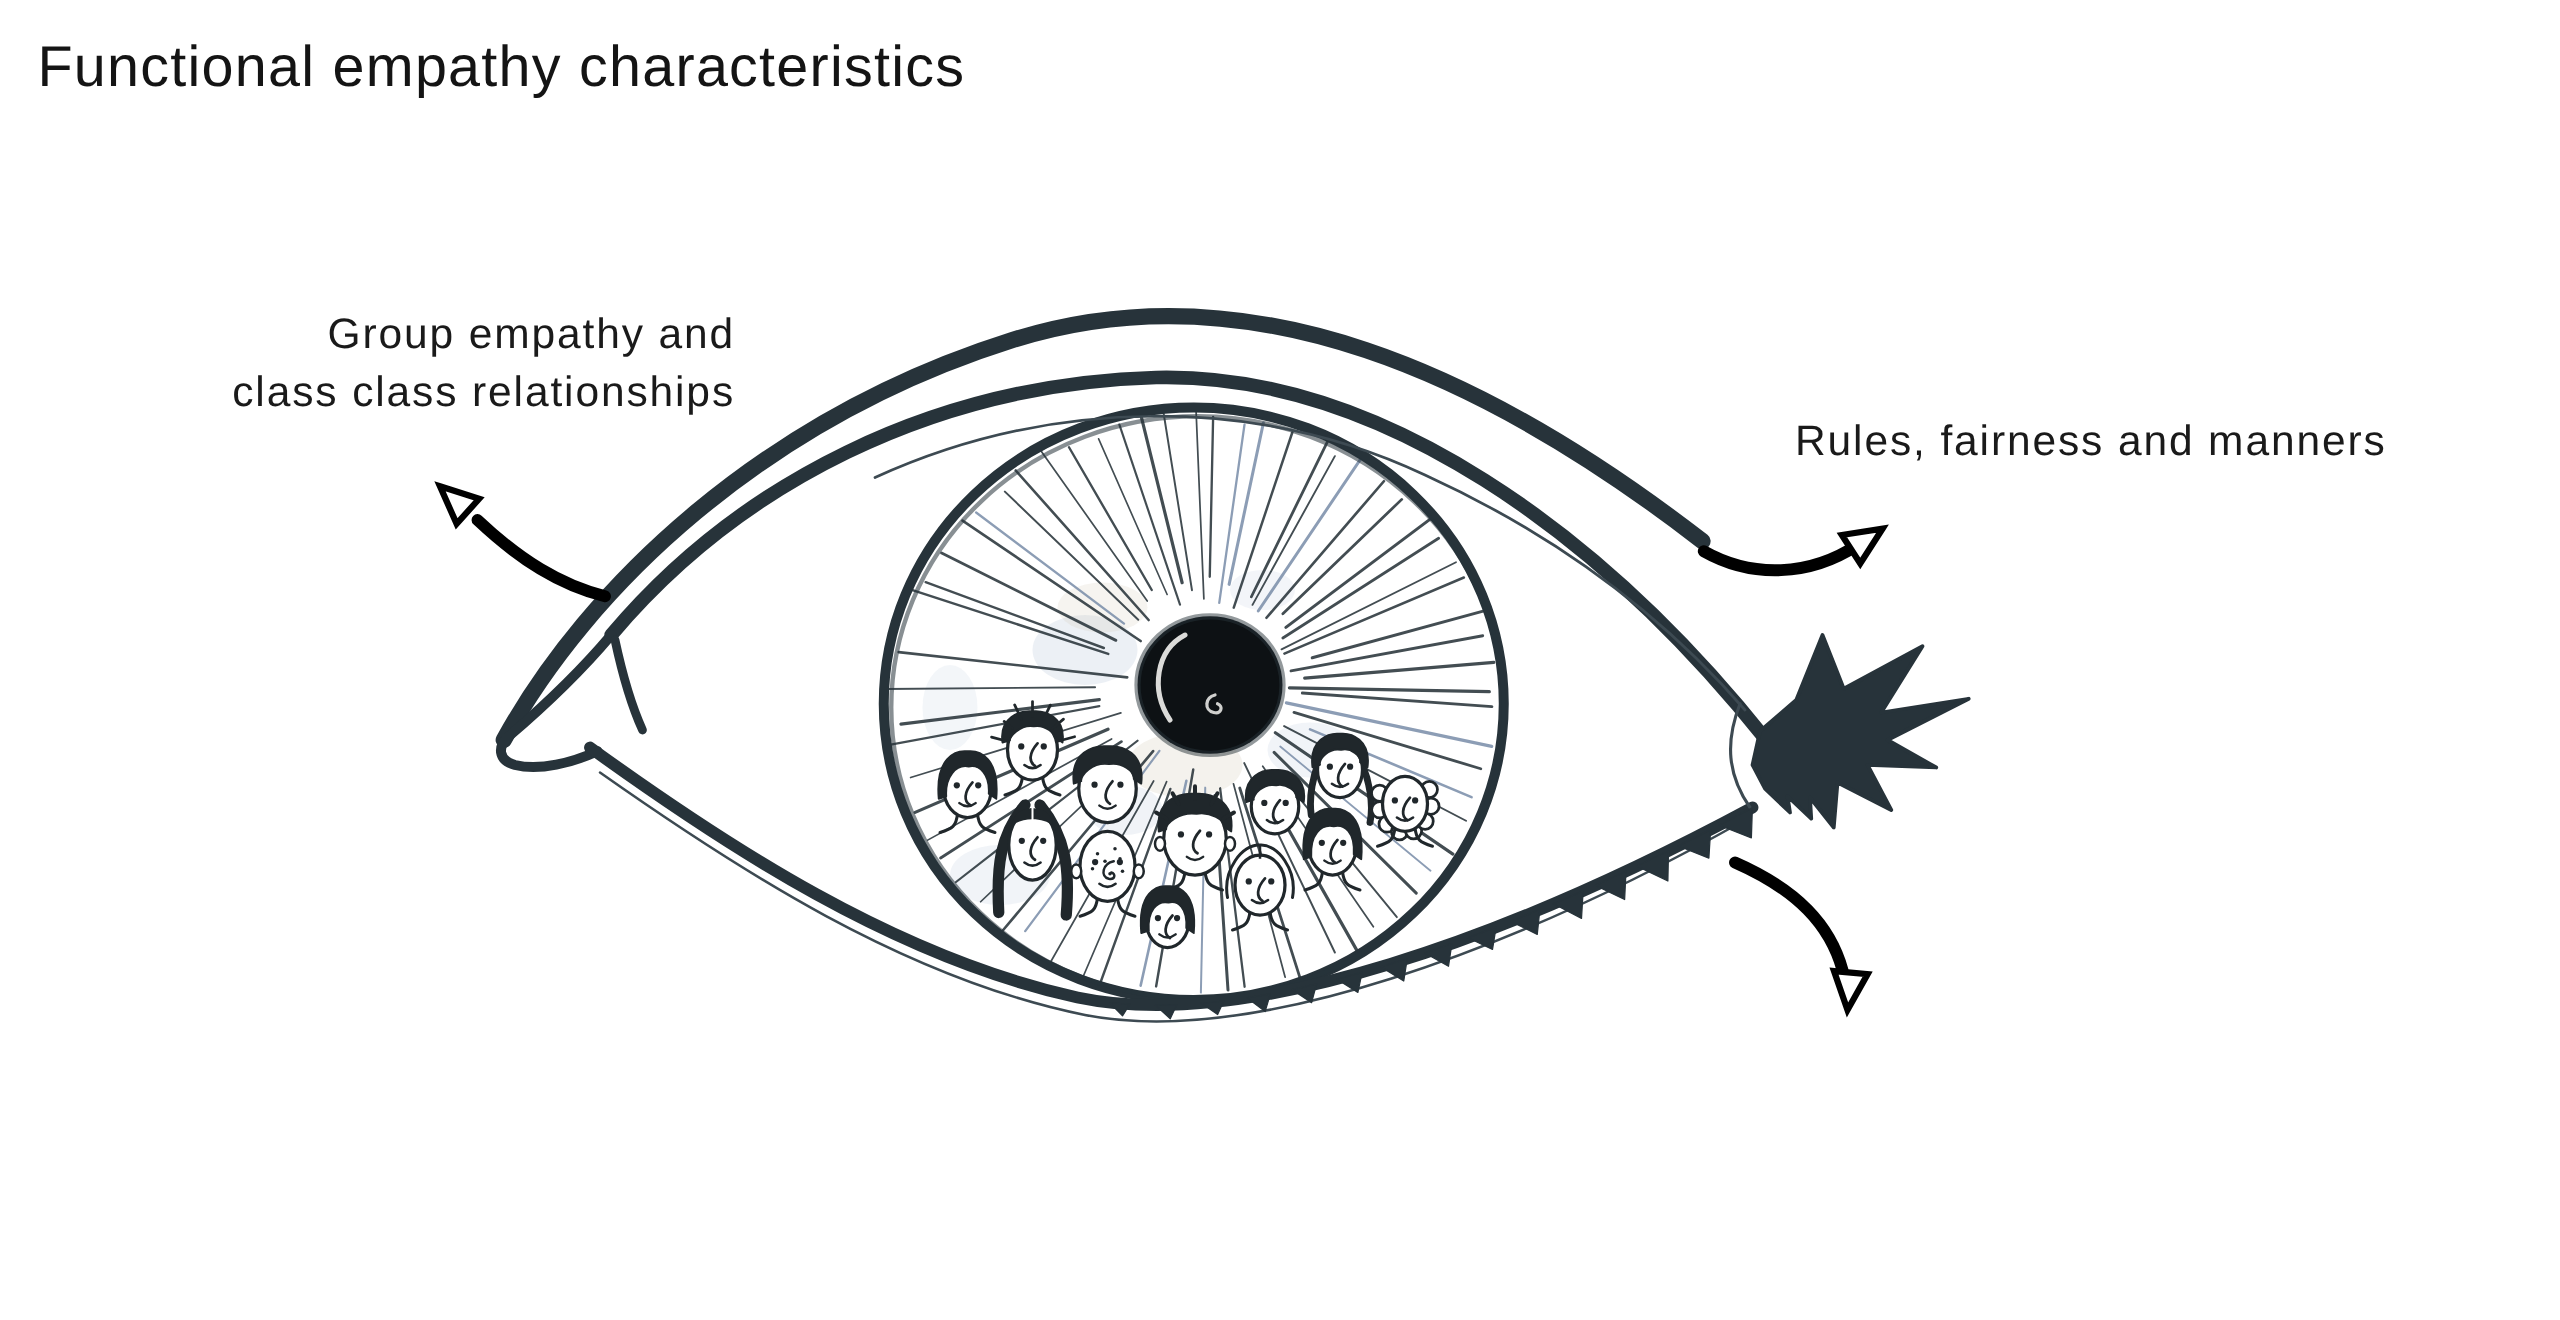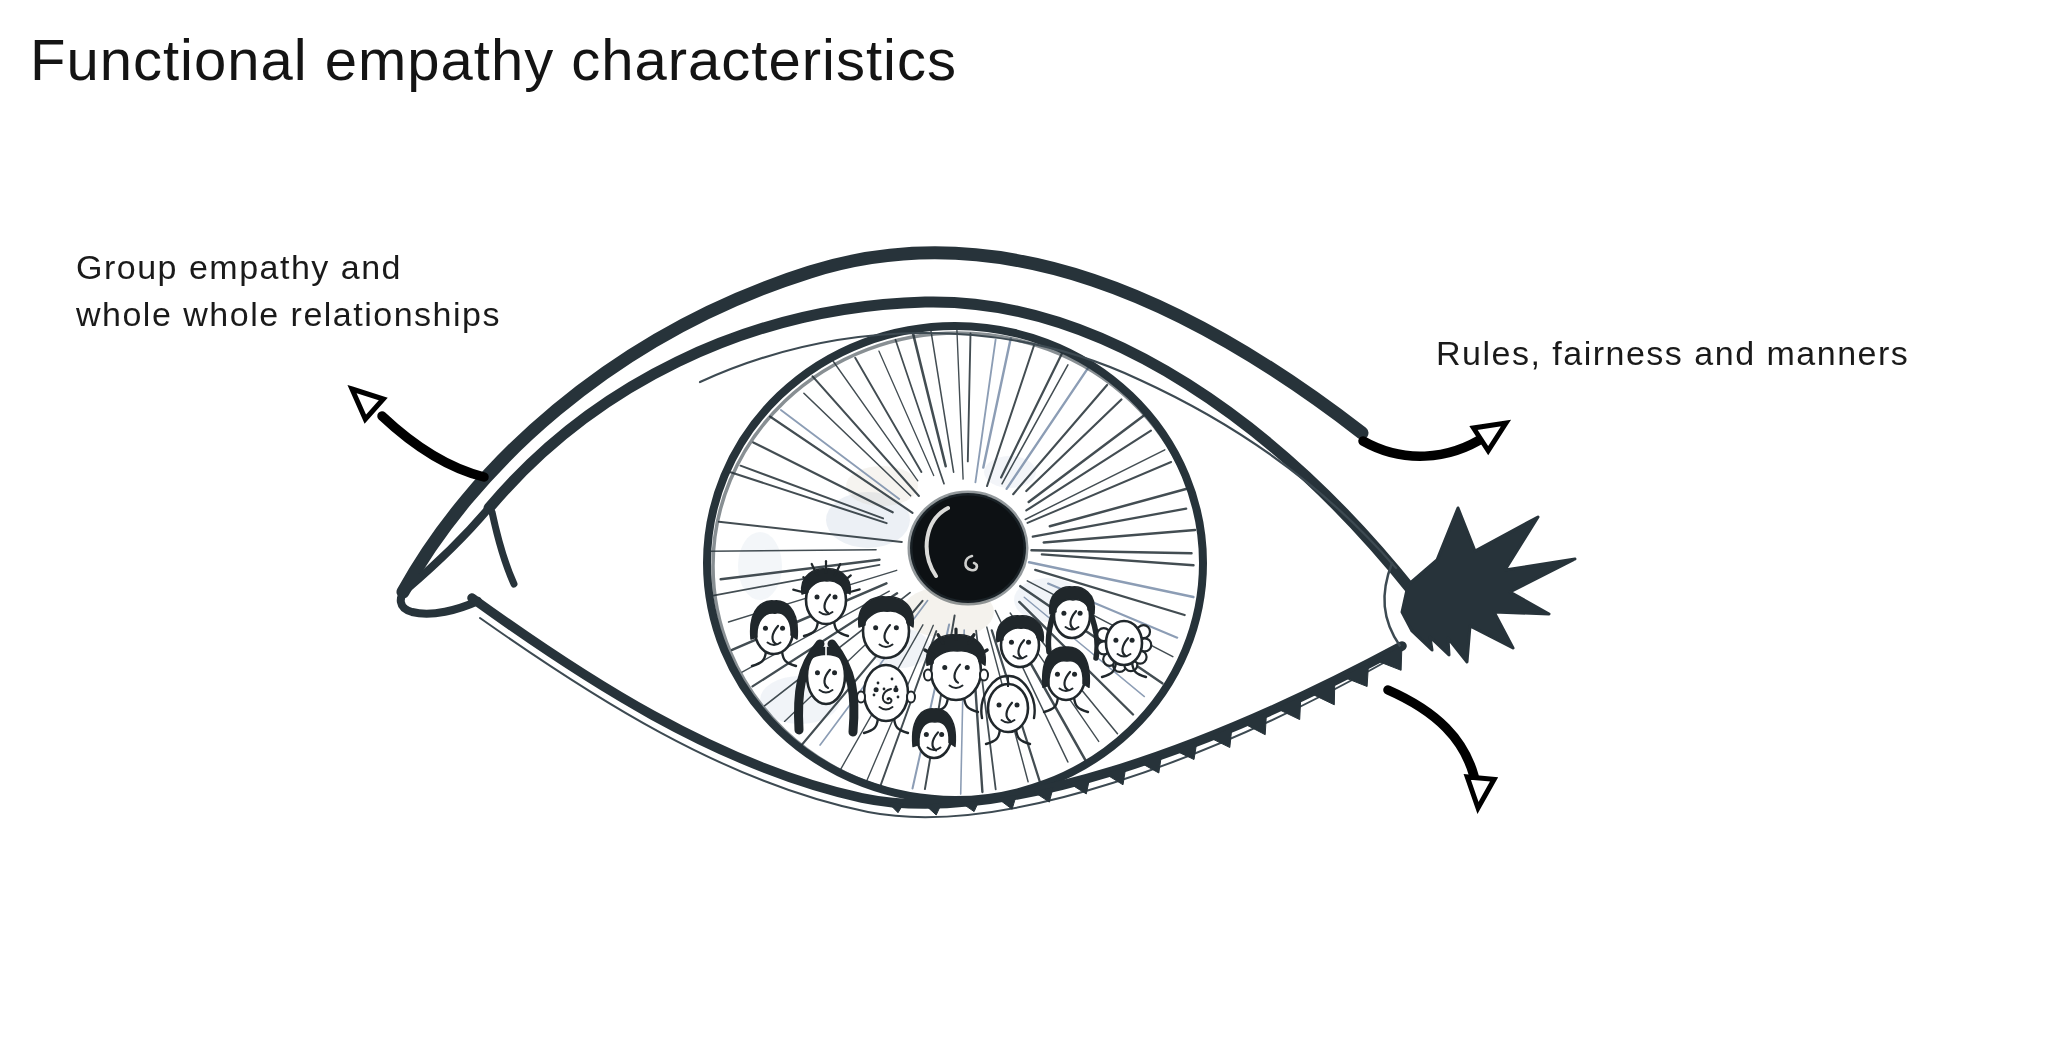--- a/index.html
+++ b/index.html
@@ -6,45 +6,45 @@
     --ink:#27333a; --ink-light:#3d4a52; --arrow:#000000; --text:#1b1b1b;
     --iris-line:#2f3a40; --iris-blue:#8093ad; --pupil:#0d1114; --paper:#ffffff;
   }
   html,body{margin:0;padding:0;background:#e8e8e8;}
   .slide{
     position:relative; width:2048px; height:1056px; background:var(--paper);
     overflow:hidden; font-family:"Liberation Sans", sans-serif; color:var(--text);
   }
   .slide-title{
     position:absolute; left:30px; top:26px; margin:0;
-    font-size:58px; font-weight:300; letter-spacing:1px; color:#141414;
+    font-size:46px; font-weight:300; letter-spacing:1px; color:#141414;
   }
   .label{ position:absolute; font-size:34px; letter-spacing:1.5px; color:#1a1a1a; line-height:47px; }
-  .label-group{ left:76px; top:244px; width:500px; text-align:left; }
+  .label-group{ left:88px; top:244px; width:500px; text-align:right; }
   .label-rules{ left:1436px; top:330px; white-space:nowrap; }
   .label-mental{ left:1288px; top:862px; white-space:nowrap; letter-spacing:2px; }
   .citation{
     position:absolute; right:24px; top:962px; font-size:31px; letter-spacing:1.5px;
     color:#1a1a1a; white-space:nowrap;
   }
   svg.eye{ position:absolute; left:0; top:0; }
   .lid{ fill:none; stroke:var(--ink); stroke-linecap:round; }
   .thin{ fill:none; stroke:var(--ink-light); stroke-linecap:round; }
   .arrow{ fill:none; stroke:var(--arrow); stroke-width:9.5; stroke-linecap:round; }
 </style>
 </head>
 <body>
 
 <div class="slide">
 
   <h1 class="slide-title">Functional empathy characteristics</h1>
 
   <div class="label label-group">
     <div>Group empathy and</div>
-    <div>whole whole relationships</div>
+    <div>class class relationships</div>
   </div>
 
   <div class="label label-rules">Rules, fairness and manners</div>
 
 
 
   <svg class="eye" id="eye" width="2048" height="1056" viewBox="0 0 2048 1056">
 
     <g id="washes">
         <ellipse cx="868" cy="520" rx="42" ry="28" fill="#9fb4cd" opacity="0.2"></ellipse>

